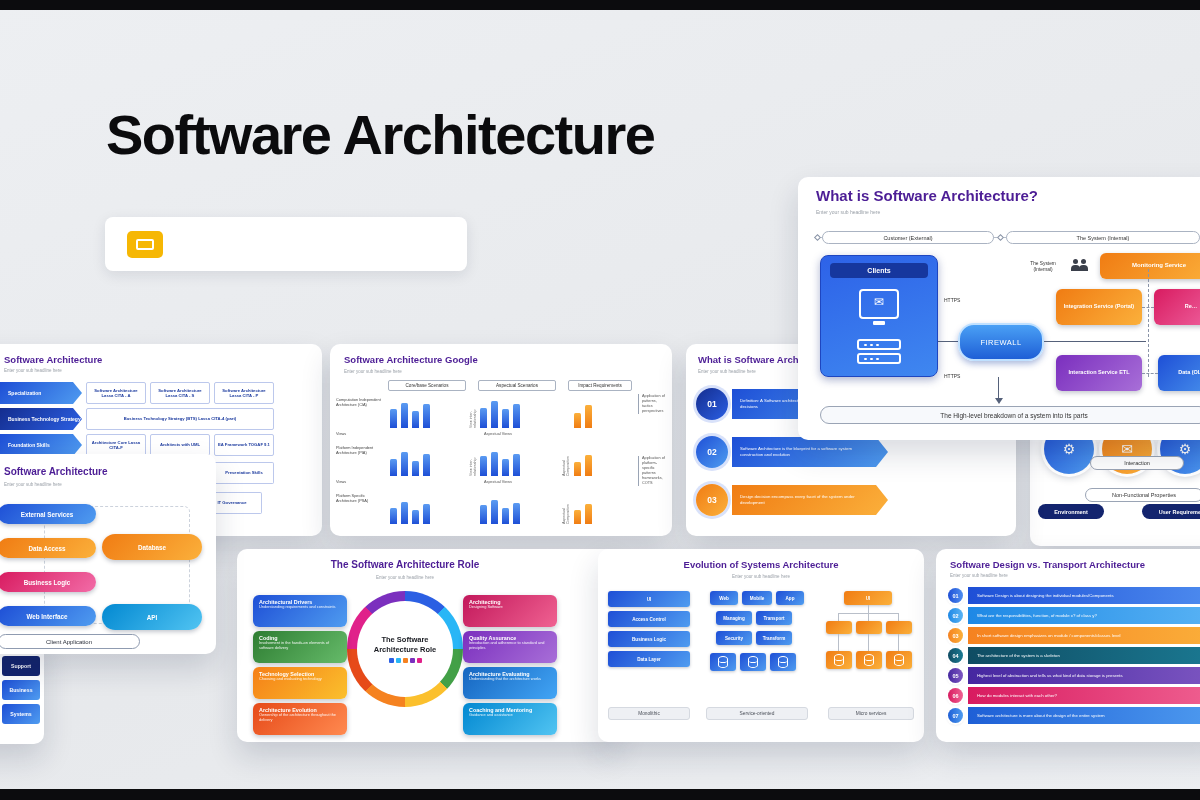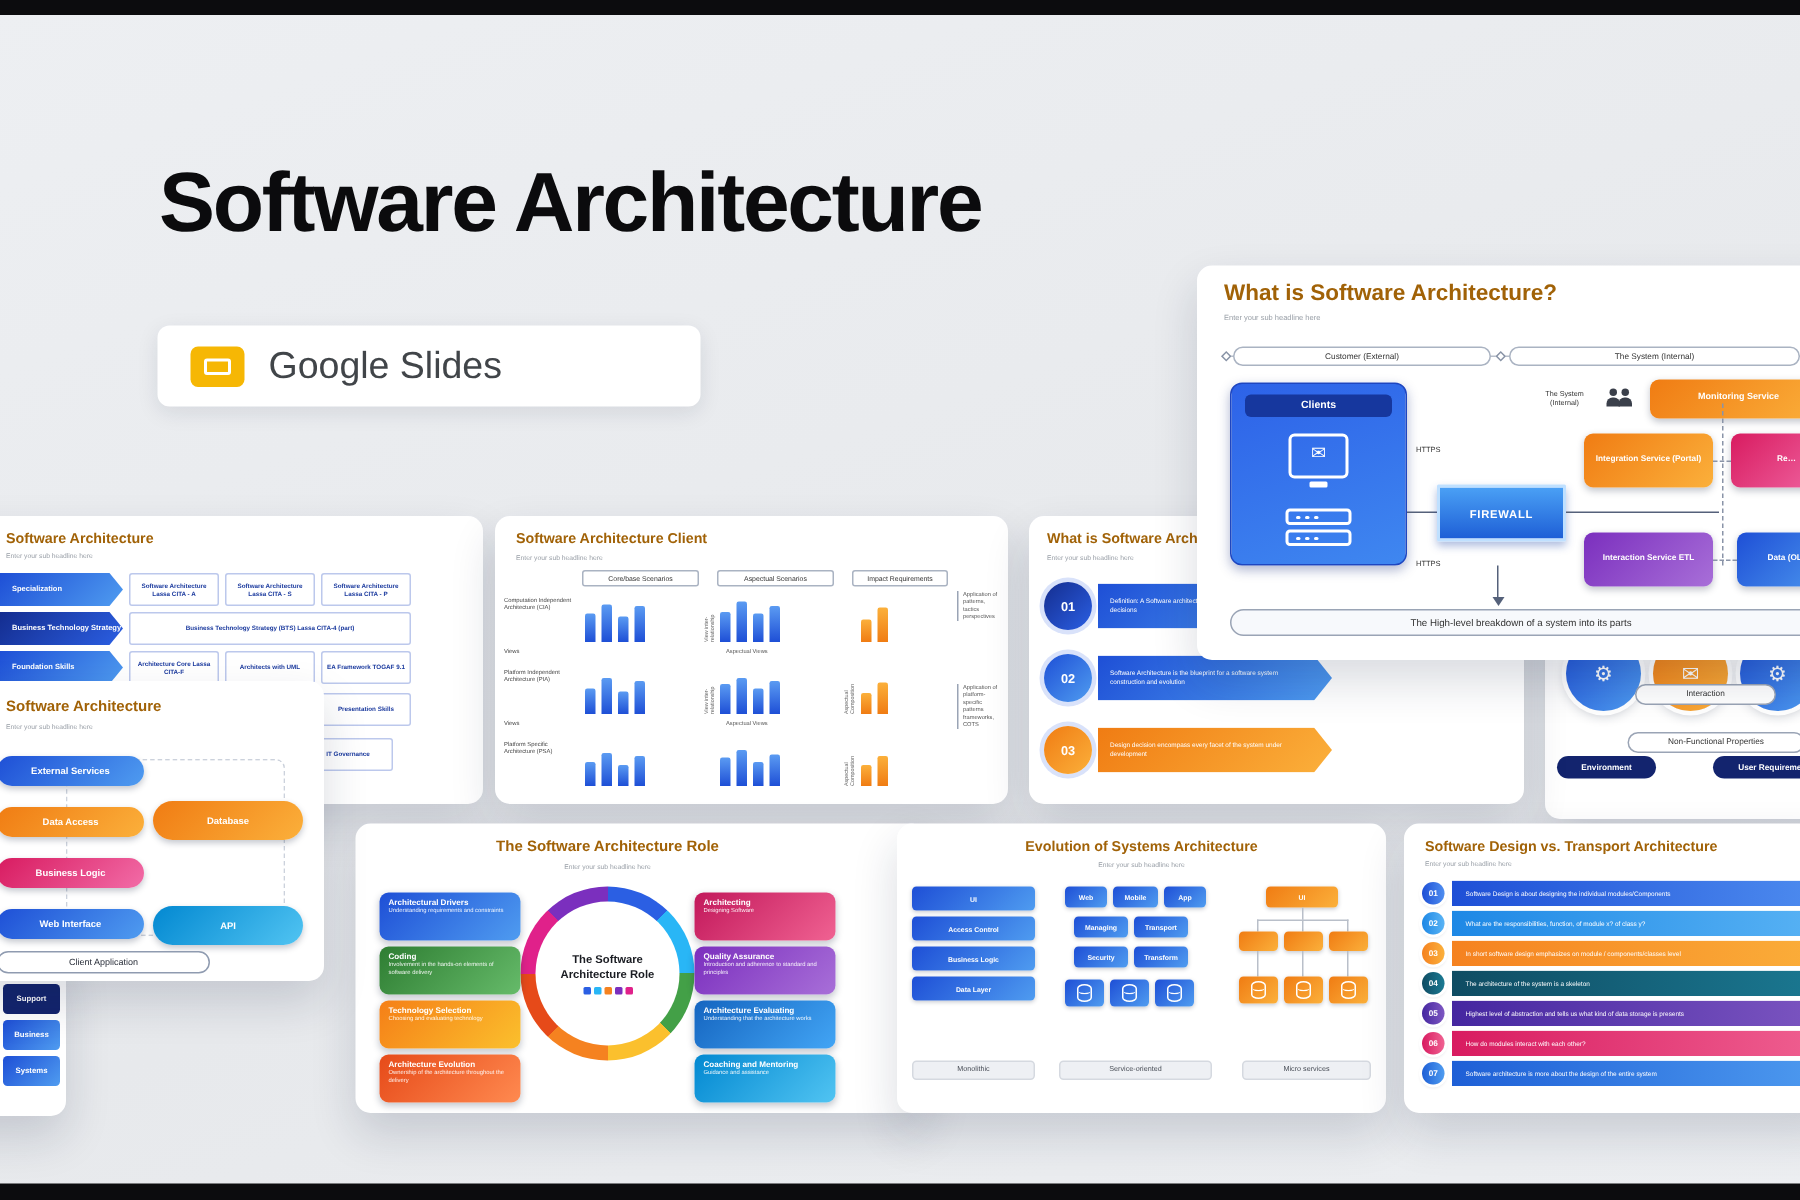--- a/index.html
+++ b/index.html
@@ -15,21 +15,21 @@
   .gbadge{position:absolute;left:105px;top:217px;width:362px;height:54px;background:#fff;
     border-radius:8px;box-shadow:0 4px 14px rgba(20,30,60,.10);display:flex;align-items:center;
     gap:16px;padding-left:22px;z-index:5}
   .gicon{width:36px;height:27px;background:#f6b704;border-radius:5px;display:flex;
     align-items:center;justify-content:center;flex:none}
   .gicon-inner{width:18px;height:11px;border:2.5px solid #fff;border-radius:2px}
   .gtext{font-size:25px;color:#414549}
 
   .slide{position:absolute;background:#fff;border-radius:10px;
     box-shadow:0 14px 30px rgba(20,30,60,.16)}
-  .t1{position:absolute;font-weight:bold;color:#a16207}
+  .t1{position:absolute;font-weight:bold;color:#4c1d95}
   .t2{position:absolute;color:#9aa0a8}
   .cbox{display:flex;align-items:center;justify-content:center;text-align:center}
 
   .g-blue{background:linear-gradient(135deg,#1e4fd6,#4f9cf0)}
   .g-blue-d{background:linear-gradient(135deg,#142d8f,#2b5fe3)}
   .g-lblue{background:linear-gradient(135deg,#0288d1,#51c4f2)}
   .g-orange{background:linear-gradient(135deg,#f07c13,#fbb03b)}
   .g-pink{background:linear-gradient(135deg,#d81b60,#f26ca7)}
   .g-purple{background:linear-gradient(135deg,#7b2fbe,#a86fd8)}
   .g-navy{background:#13246e}
@@ -79,21 +79,21 @@
     background:linear-gradient(160deg,#2d62e8,#3f87f0);box-shadow:0 3px 8px rgba(20,40,120,.35)}
   .clients-head{position:absolute;background:#16379e;border-radius:4px;color:#fff;font-weight:bold;font-size:7px}
   .monitor-icon{position:absolute;width:40px;height:30px;border:2.5px solid #fff;border-radius:4px}
   .monitor-icon::before{content:"✉";position:absolute;left:0;right:0;top:4px;text-align:center;font-size:12px;color:#fff}
   .monitor-icon::after{content:"";position:absolute;left:12px;bottom:-8px;width:12px;height:4px;background:#fff;border-radius:1px}
   .server-icon{position:absolute;width:44px}
   .srv-bar{position:relative;width:44px;height:11px;border:2px solid #fff;border-radius:3px;margin-bottom:3px}
   .srv-bar::before{content:"";position:absolute;left:5px;top:2.5px;width:2.5px;height:2.5px;border-radius:50%;
     background:#fff;box-shadow:6px 0 0 #fff,12px 0 0 #fff}
   .small-lab{position:absolute;font-size:5px;color:#333}
-  .fw{position:absolute;border-radius:1px;border:2px solid #bfe0ff;color:#fff;font-weight:bold;font-size:7.5px;
+  .fw{position:absolute;border-radius:16px;border:2px solid #bfe0ff;color:#fff;font-weight:normal;font-size:7.5px;
     letter-spacing:.5px;background:linear-gradient(180deg,#4aa0f5,#1e5fd6);box-shadow:0 3px 6px rgba(20,60,160,.35)}
   .svc{position:absolute;border-radius:6px;color:#fff;font-weight:bold;font-size:5.5px;line-height:1.3;
     padding:2px;box-shadow:0 2px 5px rgba(20,30,60,.25)}
   .hline{position:absolute;height:1px;background:#55617a}
   .vline{position:absolute;width:1px;background:#55617a}
   .vdash{position:absolute;width:0;border-left:1px dashed #8a94a8}
   .hdash{position:absolute;height:0;border-top:1px dashed #8a94a8}
   .tri-down{position:absolute;width:0;height:0;border-left:4px solid transparent;
     border-right:4px solid transparent;border-top:6px solid #55617a}
   .people-icon{position:absolute;width:20px;height:13px}
@@ -157,21 +157,20 @@
 <div class="canvas">
 
   <div class="bar-top"></div>
 
   <div class="main-title">Software Architecture</div>
 
   <div class="gbadge">
     <span class="gicon">
       <span class="gicon-inner"></span>
     </span>
-    <span class="gtext">Google Slides</span>
   </div>
 
   <div class="slide" style="left:-46px;top:344px;width:368px;height:192px;z-index:1">
     <div class="t1" style="left:50px;top:10px;font-size:9.5px">Software Architecture</div>
     <div class="t2" style="left:50px;top:24px;font-size:4.5px">Enter your sub headline here</div>
 
     <div class="chv g-blue" style="left:46px;top:38px;width:82px;height:22px">Specialization</div>
     <div class="skbox cbox" style="left:132px;top:38px;width:60px;height:22px">Software Architecture Lassa CITA - A</div>
     <div class="skbox cbox" style="left:196px;top:38px;width:60px;height:22px">Software Architecture Lassa CITA - S</div>
     <div class="skbox cbox" style="left:260px;top:38px;width:60px;height:22px">Software Architecture Lassa CITA - P</div>
@@ -184,21 +183,21 @@
     <div class="skbox cbox" style="left:196px;top:90px;width:60px;height:22px">Architects with UML</div>
     <div class="skbox cbox" style="left:260px;top:90px;width:60px;height:22px">EA Framework TOGAF 9.1</div>
 
     <div class="chv g-pink" style="left:222px;top:118px;width:32px;height:22px"></div>
     <div class="skbox pinkbar cbox" style="left:258px;top:118px;width:62px;height:22px">Presentation Skills</div>
     <div class="chv g-pink" style="left:210px;top:148px;width:32px;height:22px"></div>
     <div class="skbox pinkbar cbox" style="left:246px;top:148px;width:62px;height:22px">IT Governance</div>
   </div>
 
   <div class="slide" style="left:330px;top:344px;width:342px;height:192px;z-index:1">
-    <div class="t1" style="left:14px;top:10px;font-size:9.5px">Software Architecture Client</div>
+    <div class="t1" style="left:14px;top:10px;font-size:9.5px">Software Architecture Google</div>
     <div class="t2" style="left:14px;top:25px;font-size:4.5px">Enter your sub headline here</div>
 
     <div class="mhdr cbox" style="left:58px;top:36px;width:78px;height:11px">Core/base Scenarios</div>
     <div class="mhdr cbox" style="left:148px;top:36px;width:78px;height:11px">Aspectual Scenarios</div>
     <div class="mhdr cbox" style="left:238px;top:36px;width:64px;height:11px">Impact Requirements</div>
 
     <div class="rlabel" style="left:6px;top:54px">Computation Independent Architecture (CIA)</div>
     <div class="rlabel" style="left:6px;top:88px">Views</div>
     <div class="rlabel" style="left:6px;top:102px">Platform Independent Architecture (PIA)</div>
     <div class="rlabel" style="left:6px;top:136px">Views</div>

